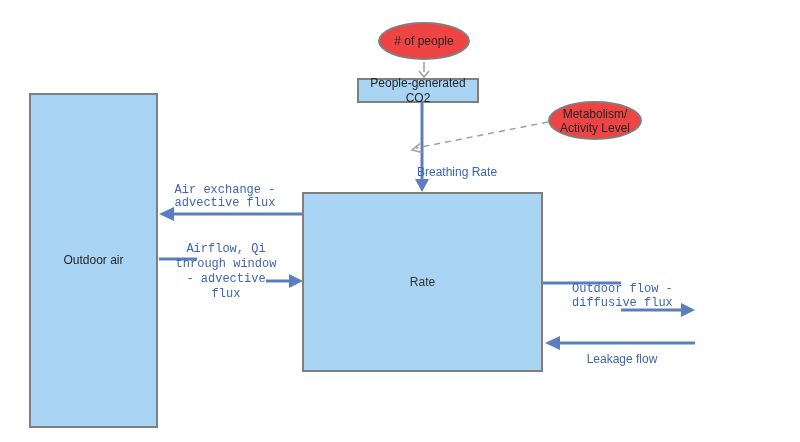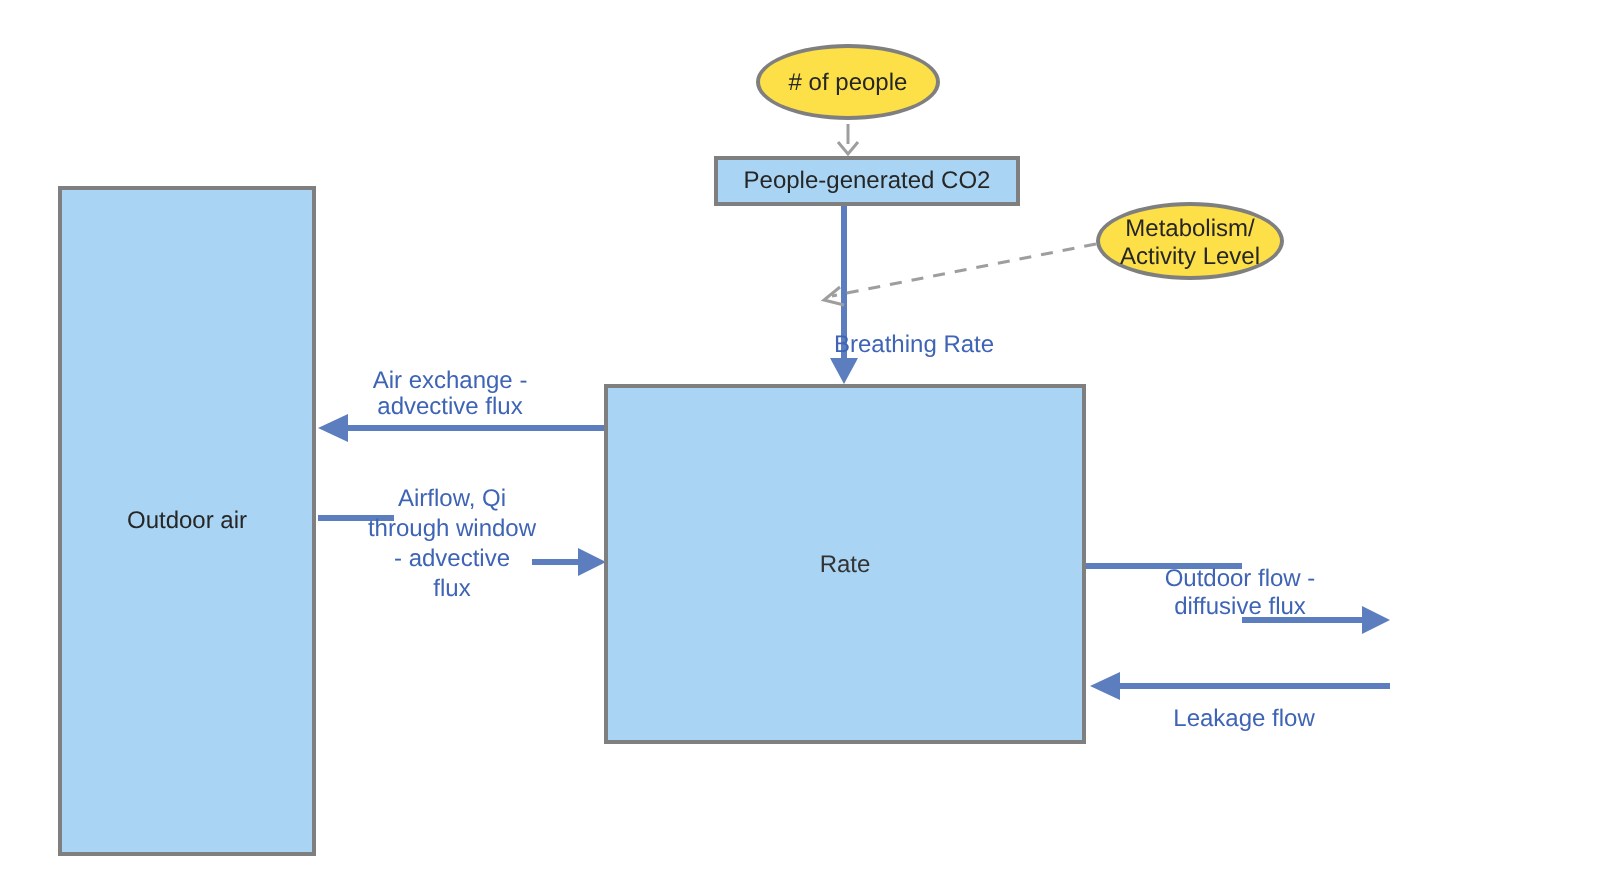--- a/index.html
+++ b/index.html
@@ -30,50 +30,50 @@
     align-items: center;
     justify-content: center;
     text-align: center;
     color: #262626;
     font-size: 12px;
     line-height: 15px;
   }
 
   .ellipse {
     position: absolute;
-    background: #fde047;
+    background: #ef4444;
     border: 2px solid #7F7F7F;
     border-radius: 50%;
     display: flex;
     flex-direction: column;
     align-items: center;
     justify-content: center;
     text-align: center;
     color: #262626;
     font-size: 12px;
     line-height: 14px;
   }
 
   .node--outdoor-air   { left: 29px;  top: 93px;  width: 129px; height: 335px; }
   .node--room          { left: 302px; top: 192px; width: 241px; height: 180px; color: #333333; }
   .node--surrounding   { left: 695px; top: 245px; width: 80px;  height: 130px; }
-  .node--people-co2    { left: 357px; top: 78px;  width: 153px; height: 25px;  }
+  .node--people-co2    { left: 357px; top: 78px;  width: 122px; height: 25px;  }
 
   .ellipse--num-people { left: 378px; top: 22px;  width: 92px;  height: 38px;  }
   .ellipse--metabolism { left: 548px; top: 101px; width: 94px;  height: 39px;  }
 
   .flow-label {
     position: absolute;
     color: #3E64B5;
     font-size: 12px;
     line-height: 14px;
     text-align: center;
     white-space: nowrap;
   }
-  .flow-label .line { display: block; }
+  .flow-label .line { display: block; font-family: Liberation Mono, monospace; }
 
   .label--breathing   { left: 417px; top: 153px; margin-top: 12px; }
   .label--airexchange { left: 168px; top: 184px; width: 114px; line-height: 13px; }
   .label--airflow     { left: 168px; top: 242px; width: 116px; line-height: 15px; }
   .label--leakdiff    { left: 572px; top: 282px; width: 96px;  line-height: 14px; }
   .label--leakflow    { left: 572px; top: 352px; width: 100px; }
 </style>
 </head>
 <body>
 

